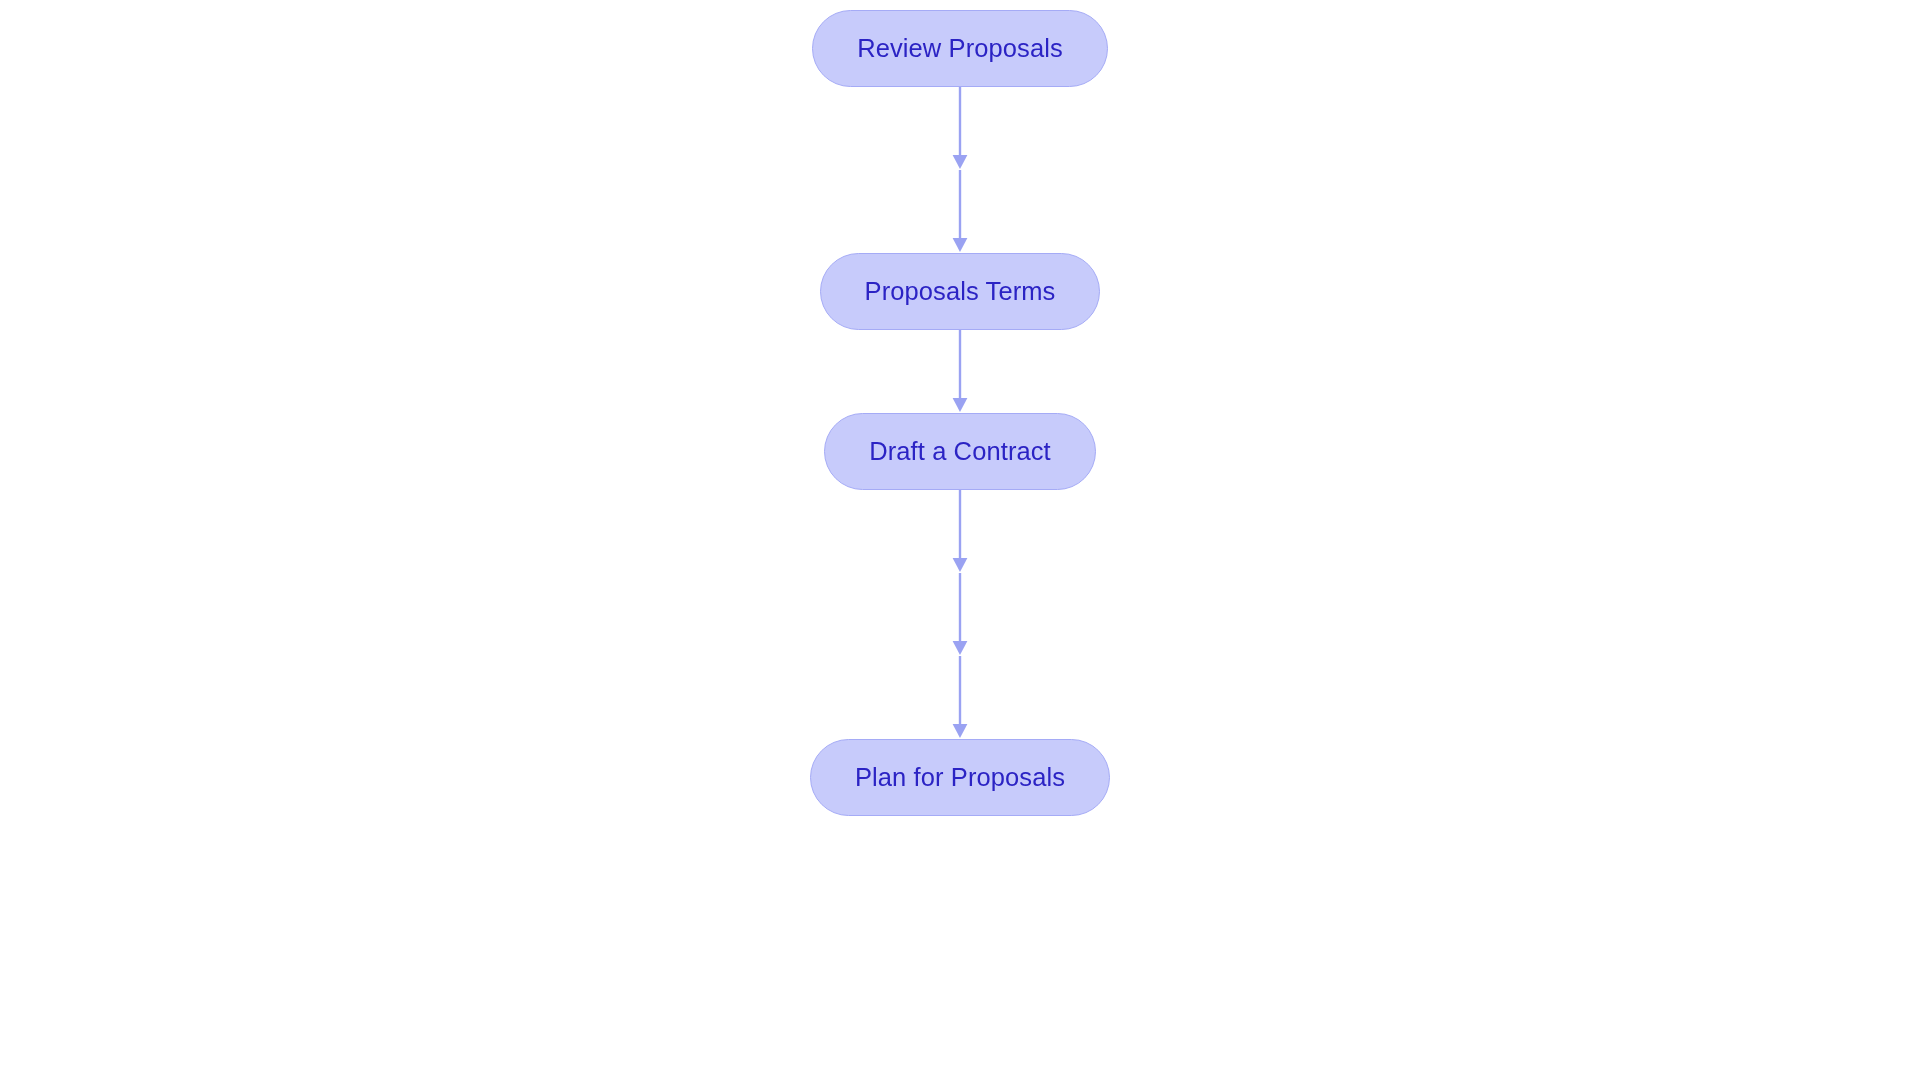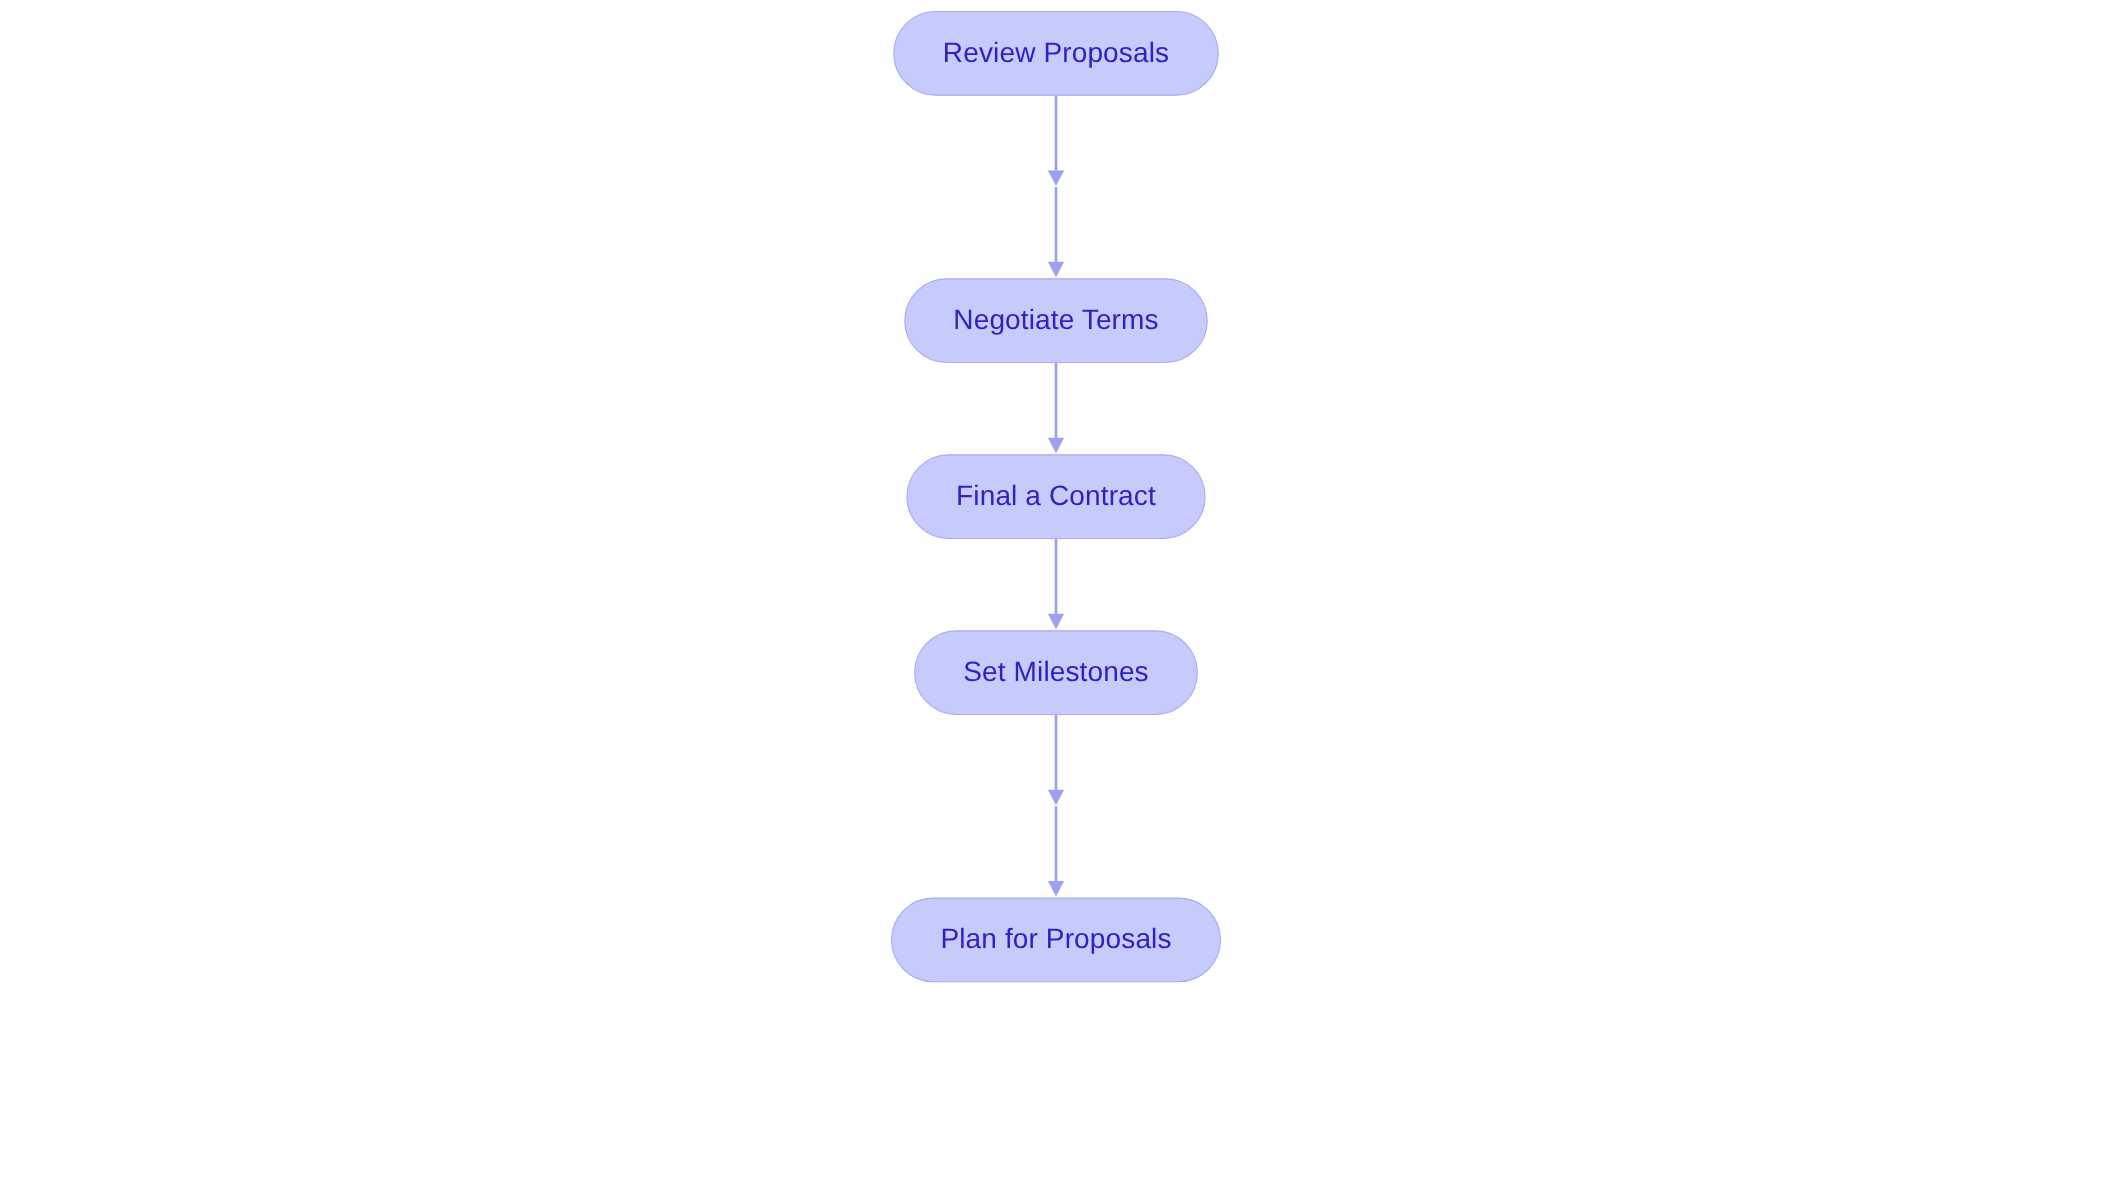--- a/index.html
+++ b/index.html
@@ -92,44 +92,41 @@
 
 
     <div class="connector">
       <svg width="20" height="83" viewBox="0 0 20 83" aria-hidden="true">
         <line x1="10" y1="0" x2="10" y2="71" stroke="#9aa2f2" stroke-width="2.4"></line>
         <polygon points="10,82 2.6,68 17.4,68" fill="#9aa2f2"></polygon>
       </svg>
     </div>
 
     <div class="node">
-      <span class="node-label">Negotiate Terms</span>
+      <span class="node-label">Proposals Terms</span>
     </div>
 
     <div class="connector">
       <svg width="20" height="83" viewBox="0 0 20 83" aria-hidden="true">
         <line x1="10" y1="0" x2="10" y2="71" stroke="#9aa2f2" stroke-width="2.4"></line>
         <polygon points="10,82 2.6,68 17.4,68" fill="#9aa2f2"></polygon>
       </svg>
     </div>
 
     <div class="node">
-      <span class="node-label">Final a Contract</span>
+      <span class="node-label">Draft a Contract</span>
     </div>
 
     <div class="connector">
       <svg width="20" height="83" viewBox="0 0 20 83" aria-hidden="true">
         <line x1="10" y1="0" x2="10" y2="71" stroke="#9aa2f2" stroke-width="2.4"></line>
         <polygon points="10,82 2.6,68 17.4,68" fill="#9aa2f2"></polygon>
       </svg>
     </div>
 
-    <div class="node">
-      <span class="node-label">Set Milestones</span>
-    </div>
 
     <div class="connector">
       <svg width="20" height="83" viewBox="0 0 20 83" aria-hidden="true">
         <line x1="10" y1="0" x2="10" y2="71" stroke="#9aa2f2" stroke-width="2.4"></line>
         <polygon points="10,82 2.6,68 17.4,68" fill="#9aa2f2"></polygon>
       </svg>
     </div>
 
 
     <div class="connector">

